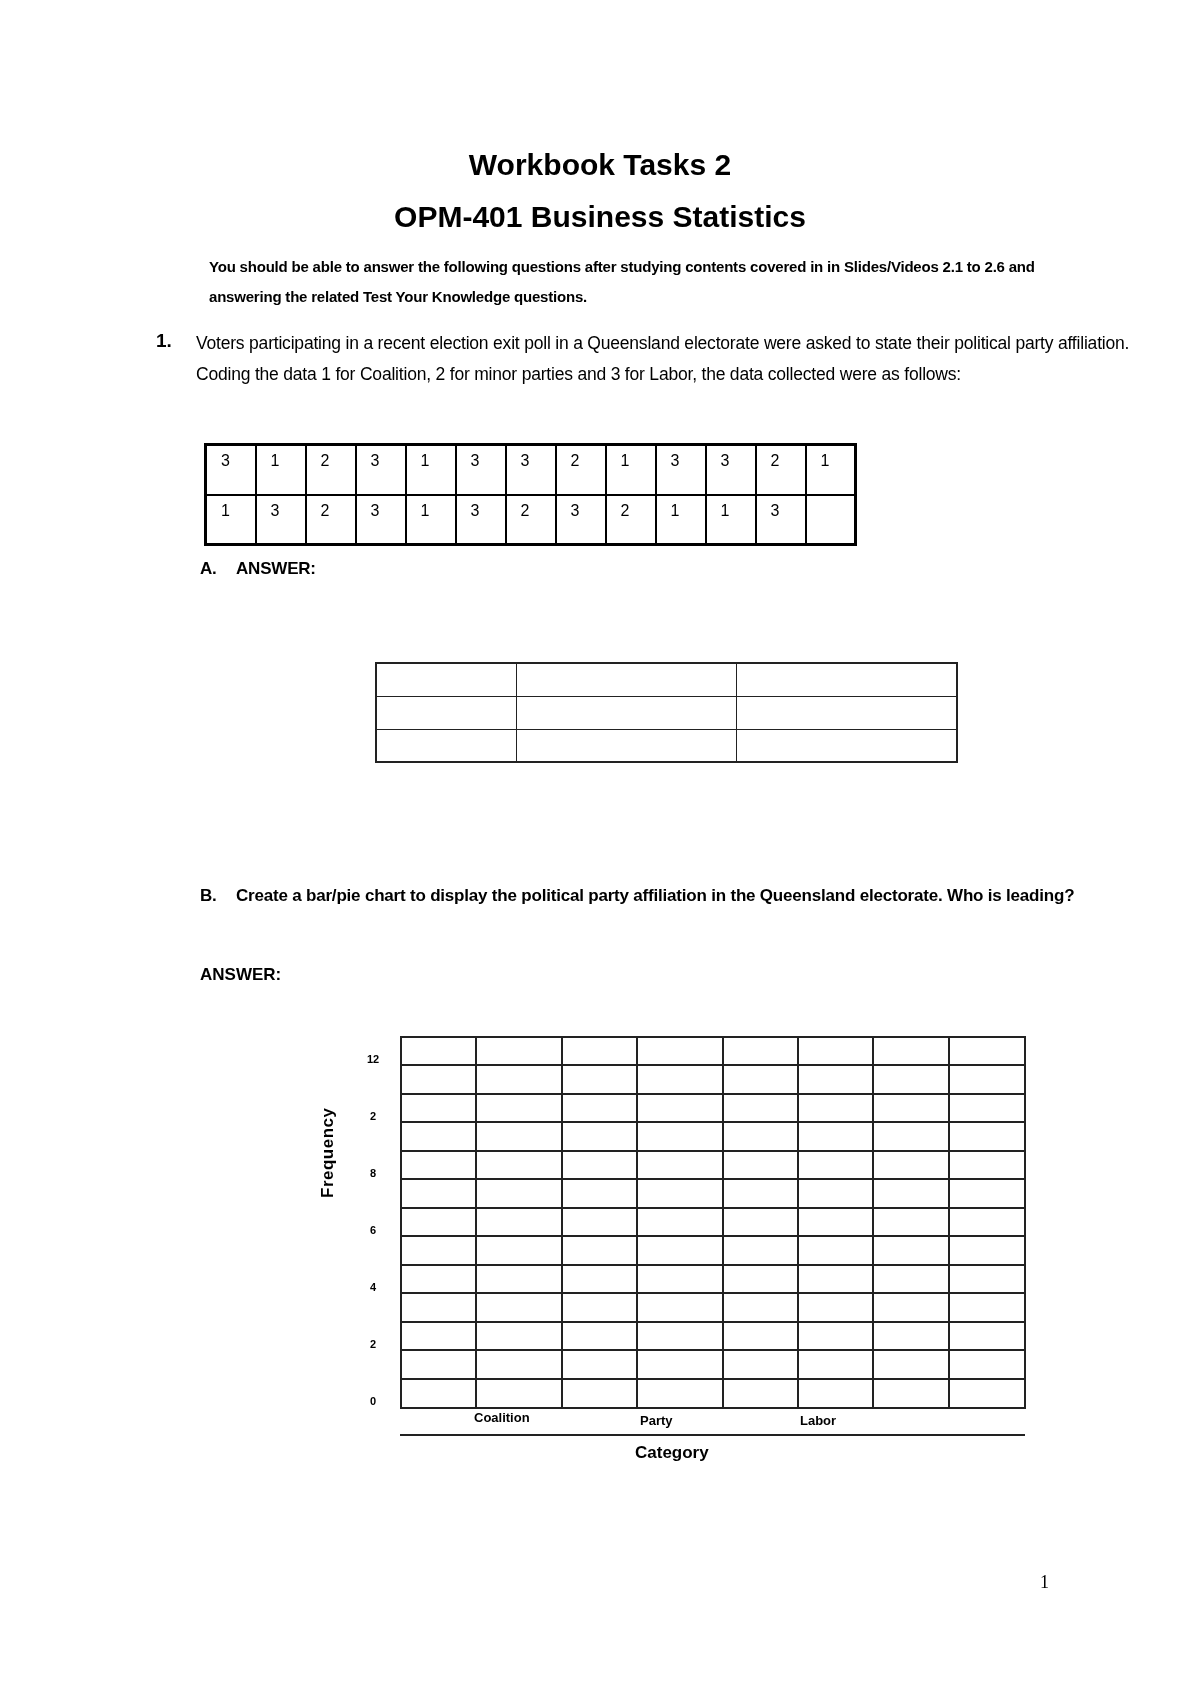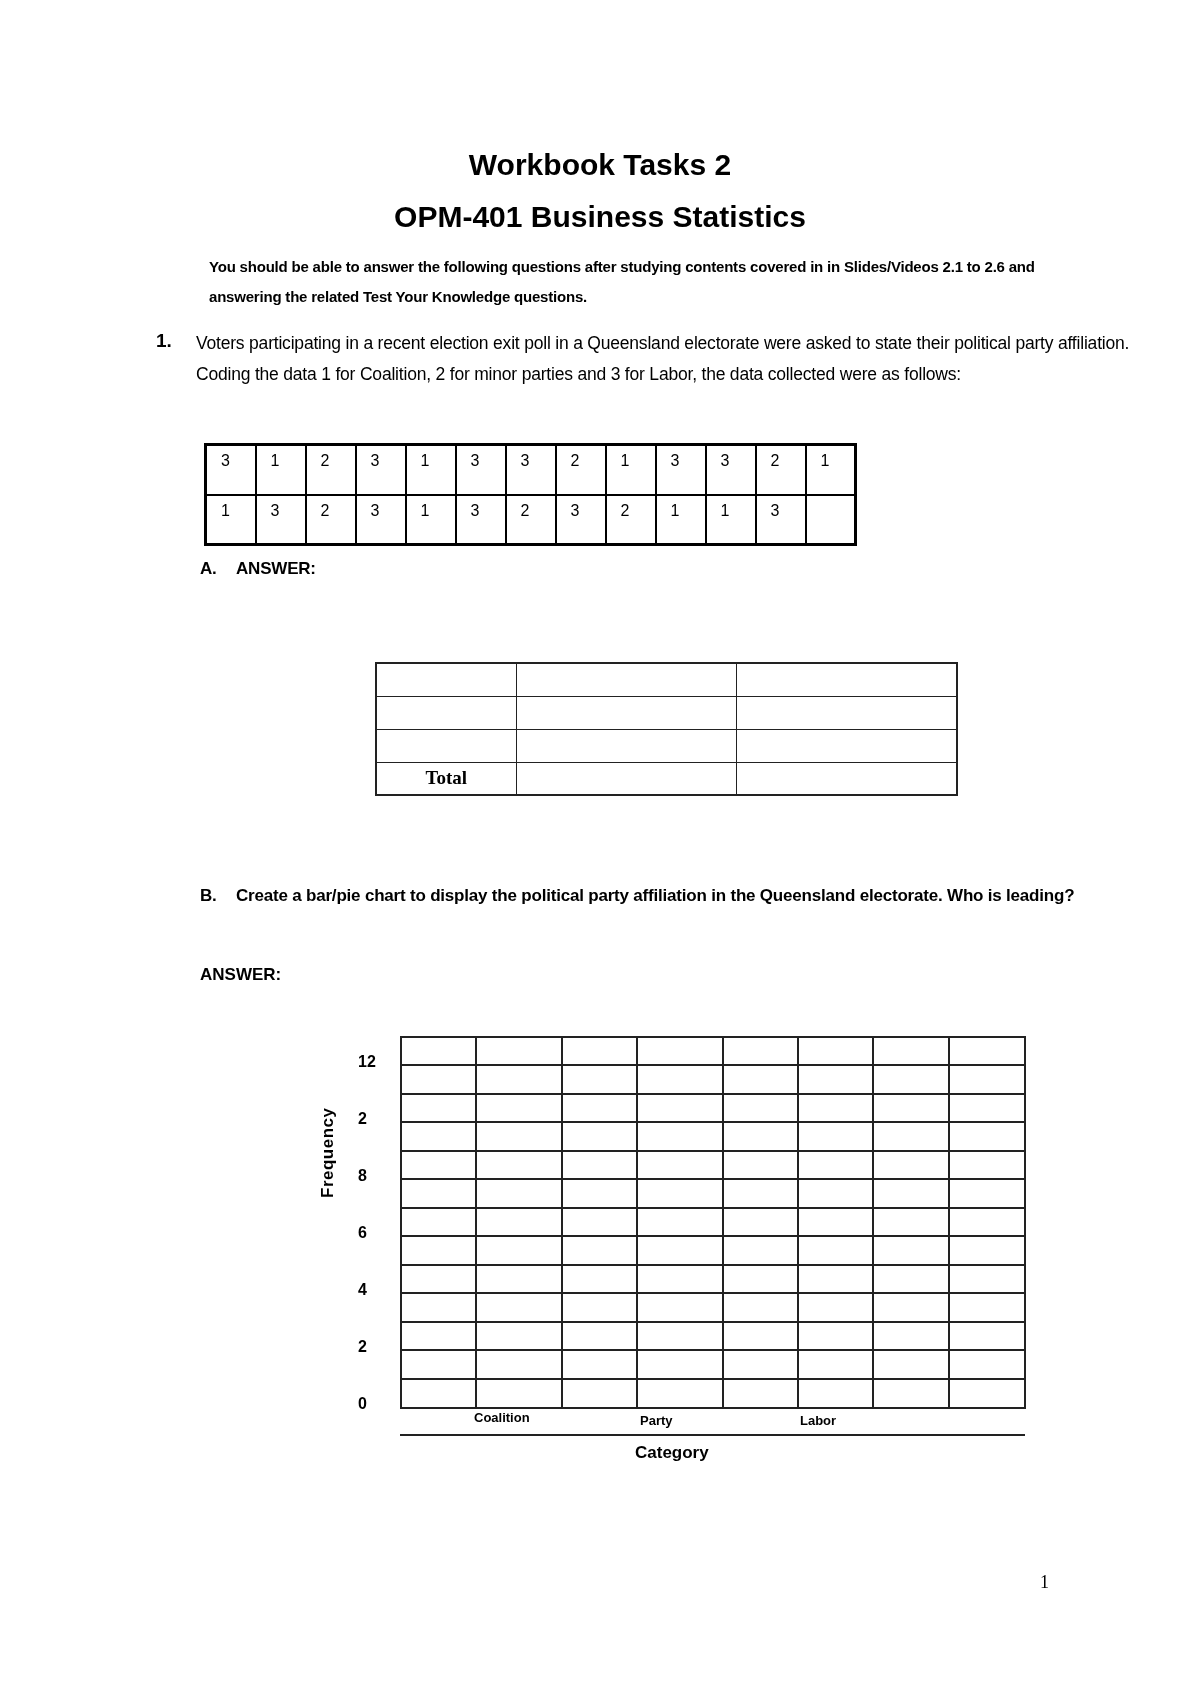--- a/index.html
+++ b/index.html
@@ -23,21 +23,21 @@
   .freq-table .c1 { width: 140px; }
   .freq-table .c2 { width: 220px; }
   .freq-table .c3 { width: 221px; }
   .qB { left: 200px; top: 880px; width: 960px; font-size: 17px; font-weight: bold; line-height: 31px; letter-spacing: -0.2px; }
   .qB .lbl { position: absolute; left: 0; }
   .qB .body { margin-left: 36px; }
   .ansB { left: 200px; top: 965px; font-size: 17px; font-weight: bold; }
   .grid { left: 400px; top: 1036px; width: 626px; height: 373px; }
   .grid .h { position: absolute; left: 0; width: 626px; height: 2px; background: #222; }
   .grid .v { position: absolute; top: 0; height: 373px; width: 2px; background: #222; }
-  .ytick { width: 30px; text-align: left; font-size: 16px; font-weight: bold; }
+  .ytick { width: 30px; text-align: center; font-size: 11px; font-weight: bold; }
   .ylabel { left: 318px; top: 1198px; transform: rotate(-90deg); transform-origin: left top; font-size: 17px; font-weight: bold; letter-spacing: 0.5px; }
   .xcat { font-size: 13px; font-weight: bold; }
   .xaxis { left: 400px; top: 1434px; width: 625px; height: 2px; background: #222; }
   .xlabel { left: 635px; top: 1443px; font-size: 17px; font-weight: bold; }
   .pagenum { left: 1040px; top: 1572px; font-family: "Liberation Serif", serif; font-size: 18px; }
 </style>
 </head>
 <body>
 
 <div class="abs title t1">Workbook Tasks 2</div>
@@ -100,25 +100,20 @@
   <tr>
     <td class="c1"></td>
     <td class="c2"></td>
     <td class="c3"></td>
   </tr>
   <tr>
     <td class="c1"></td>
     <td class="c2"></td>
     <td class="c3"></td>
   </tr>
-  <tr>
-    <td class="c1">Total</td>
-    <td class="c2"></td>
-    <td class="c3"></td>
-  </tr>
 </tbody>
   </table>
 
 <div class="abs qB">
   <span class="lbl">B.</span>
   <div class="body">Create a bar/pie chart to display the political party affiliation in the Queensland electorate.  Who is leading?</div>
 </div>
 <div class="abs ansB">ANSWER:</div>
 
 <div class="abs grid">

